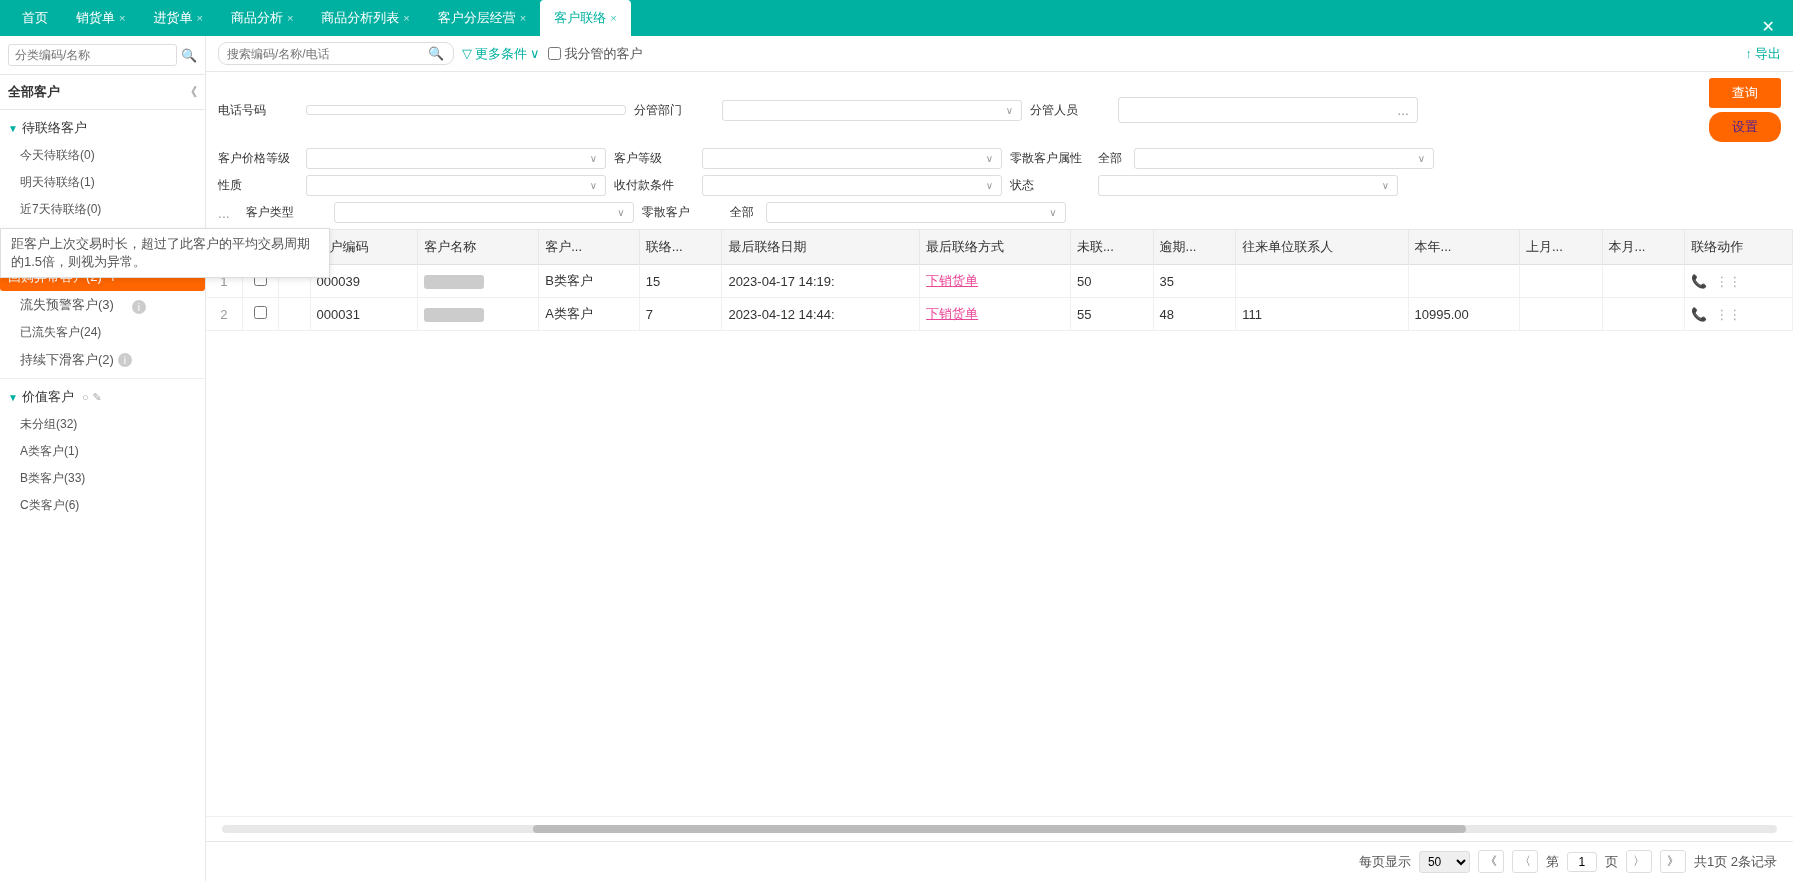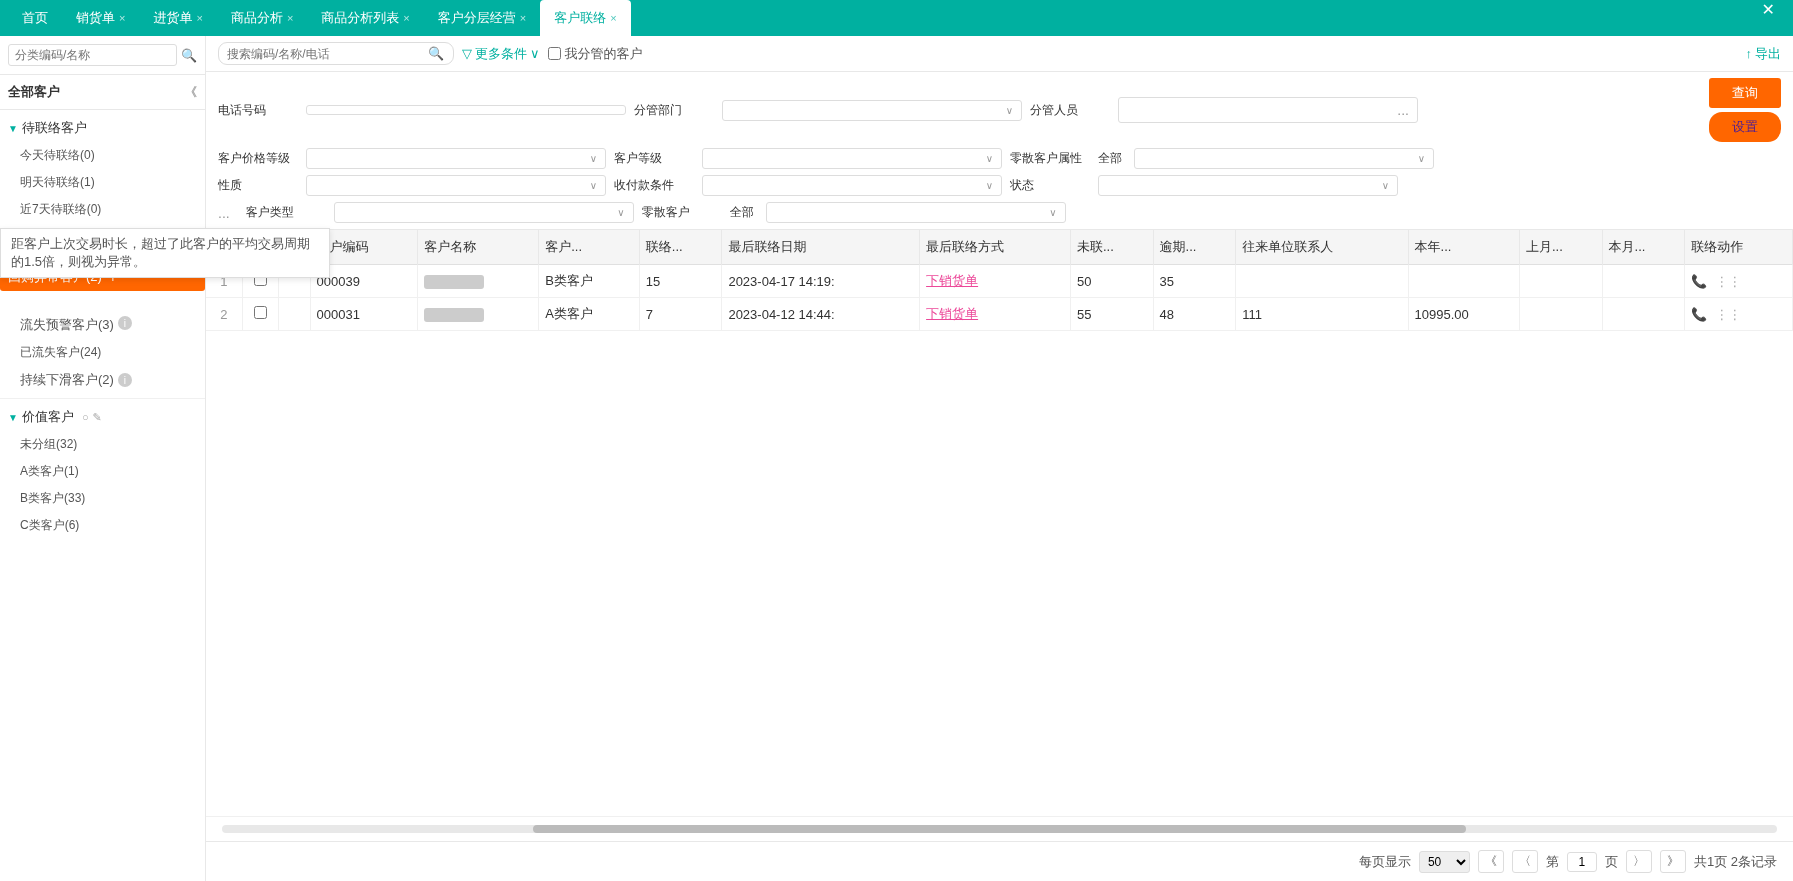--- a/index.html
+++ b/index.html
@@ -3,21 +3,21 @@
   <meta charset="utf-8">
   <style>
     * { box-sizing: border-box; margin: 0; padding: 0; font-family: "Microsoft YaHei", "微软雅黑", Arial, sans-serif; font-size: 13px; }
     body { background: #f5f5f5; width: 1793px; min-height: 881px; overflow: hidden; }
 
     
     .top-nav {
       background: #00b0a0;
       height: 36px;
       display: flex;
-      align-items: flex-start;
+      align-items: flex-end;
       padding: 0 8px;
       gap: 0;
     }
     .nav-item {
       color: #fff;
       padding: 0 14px;
       height: 36px;
       display: flex;
       align-items: center;
       cursor: pointer;
@@ -422,21 +422,21 @@
     <div class="sidebar-divider"></div>
 
     <div class="tooltip-box">
       <span>距客户上次交易时长，超过了此客户的平均交易周期的1.5倍，则视为异常。</span>
     </div>
 
     <div class="sidebar-item active" style="padding-left:8px;display:flex;align-items:center;gap:4px;">
       <span>回购异常客户(2)</span>
       <span style="background:#ff6600;color:#fff;border-radius:50%;width:14px;height:14px;display:inline-flex;align-items:center;justify-content:center;font-size:10px;">i</span>
     </div>
-    <div class="sidebar-item" style="display:flex;align-items:flex-start;gap:4px;margin-top:20px;">
+    <div class="sidebar-item" style="display:flex;align-items:flex-end;gap:18px;">
       <span>流失预警客户(3)</span>
       <span style="background:#ccc;color:#fff;border-radius:50%;width:14px;height:14px;display:inline-flex;align-items:center;justify-content:center;font-size:10px;">i</span>
     </div>
     <div class="sidebar-item">已流失客户(24)</div>
     <div class="sidebar-item" style="display:flex;align-items:center;gap:4px;">
       <span>持续下滑客户(2)</span>
       <span style="background:#ccc;color:#fff;border-radius:50%;width:14px;height:14px;display:inline-flex;align-items:center;justify-content:center;font-size:10px;">i</span>
     </div>
 
     <div class="sidebar-divider"></div>

